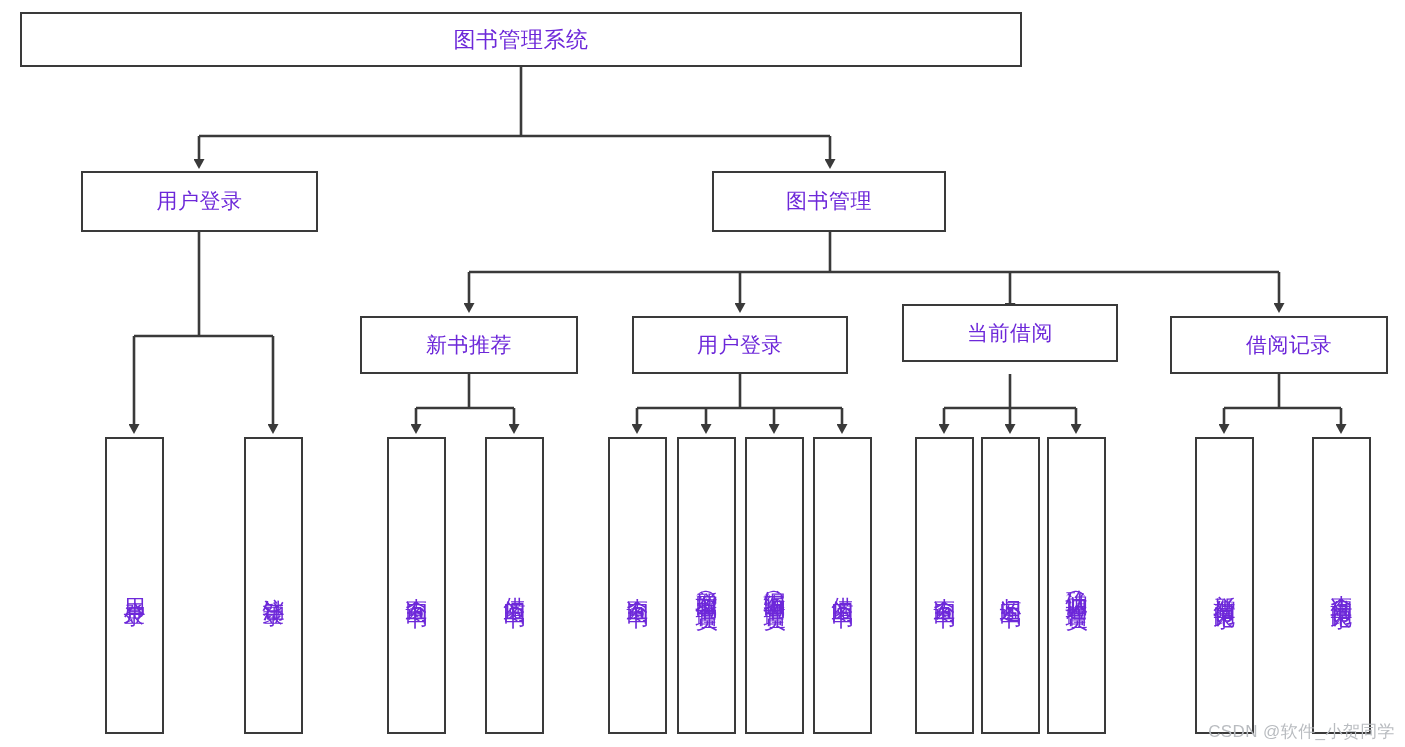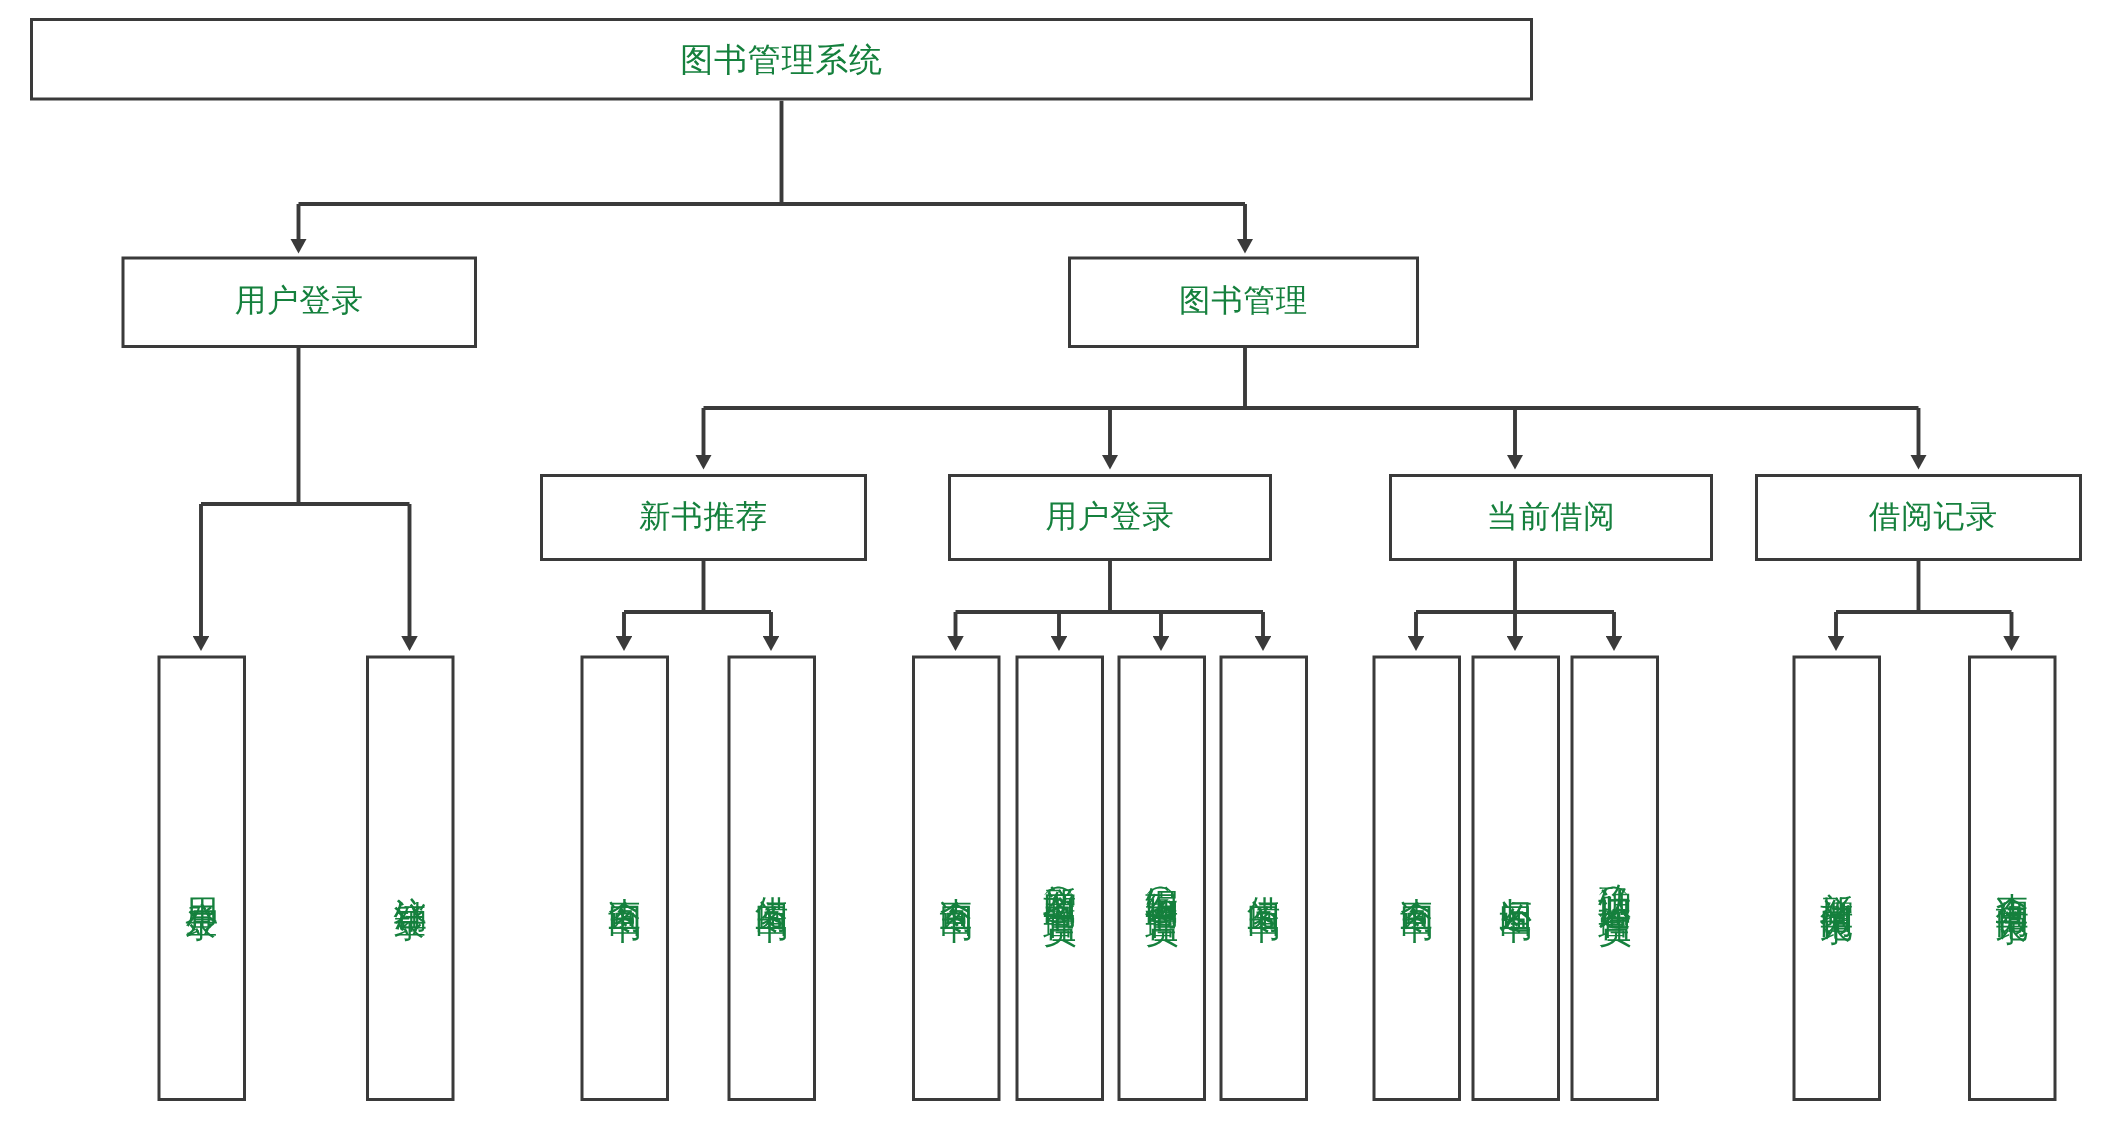--- a/index.html
+++ b/index.html
@@ -29,21 +29,21 @@
     position: absolute;
     box-sizing: border-box;
     background: #ffffff;
     border: 2px solid #3a3a3a;
     display: flex;
     align-items: center;
     justify-content: center;
     overflow: hidden;
   }
   .node-label {
-    color: #15803d;
+    color: #6d28d9;
     text-align: left;
     line-height: 1.18;
     white-space: pre;
   }
   .node-h .node-label {
     font-size: 21px;
     letter-spacing: 0.5px;
   }
   .node-root .node-label {
     font-size: 22px;
@@ -136,21 +136,21 @@
   <div class="node-box node-h" style="left:360px;top:316px;width:218px;height:58px;">
     <span class="node-label">新书推荐</span>
   </div>
 
   <div class="node-box node-h" style="left:712px;top:171px;width:234px;height:61px;">
     <span class="node-label">图书管理</span>
   </div>
   <div class="node-box node-h" style="left:632px;top:316px;width:216px;height:58px;">
     <span class="node-label">用户登录</span>
   </div>
-  <div class="node-box node-h" style="left:902px;top:316px;width:216px;height:58px;margin-left:24px;">
+  <div class="node-box node-h" style="left:902px;top:304px;width:216px;height:58px;">
     <span class="node-label">当前借阅</span>
   </div>
   <div class="node-box node-h" style="left:1170px;top:316px;width:218px;height:58px;padding-left:20px;">
     <span class="node-label">借阅记录</span>
   </div>
 
   <div class="node-box node-v" style="left:105px;top:437px;width:59px;height:297px;">
     <span class="node-label">用户登录</span>
   </div>
   <div class="node-box node-v" style="left:244px;top:437px;width:59px;height:297px;">
@@ -187,13 +187,14 @@
     <span class="node-label">确认归还（管理员）</span>
   </div>
 
   <div class="node-box node-v" style="left:1195px;top:437px;width:59px;height:297px;">
     <span class="node-label">新增借阅记录</span>
   </div>
   <div class="node-box node-v" style="left:1312px;top:437px;width:59px;height:297px;">
     <span class="node-label">查询借阅记录</span>
   </div>
 
+  <div class="watermark">CSDN @软件_小贺同学</div>
 </div>
 
 </body></html>

